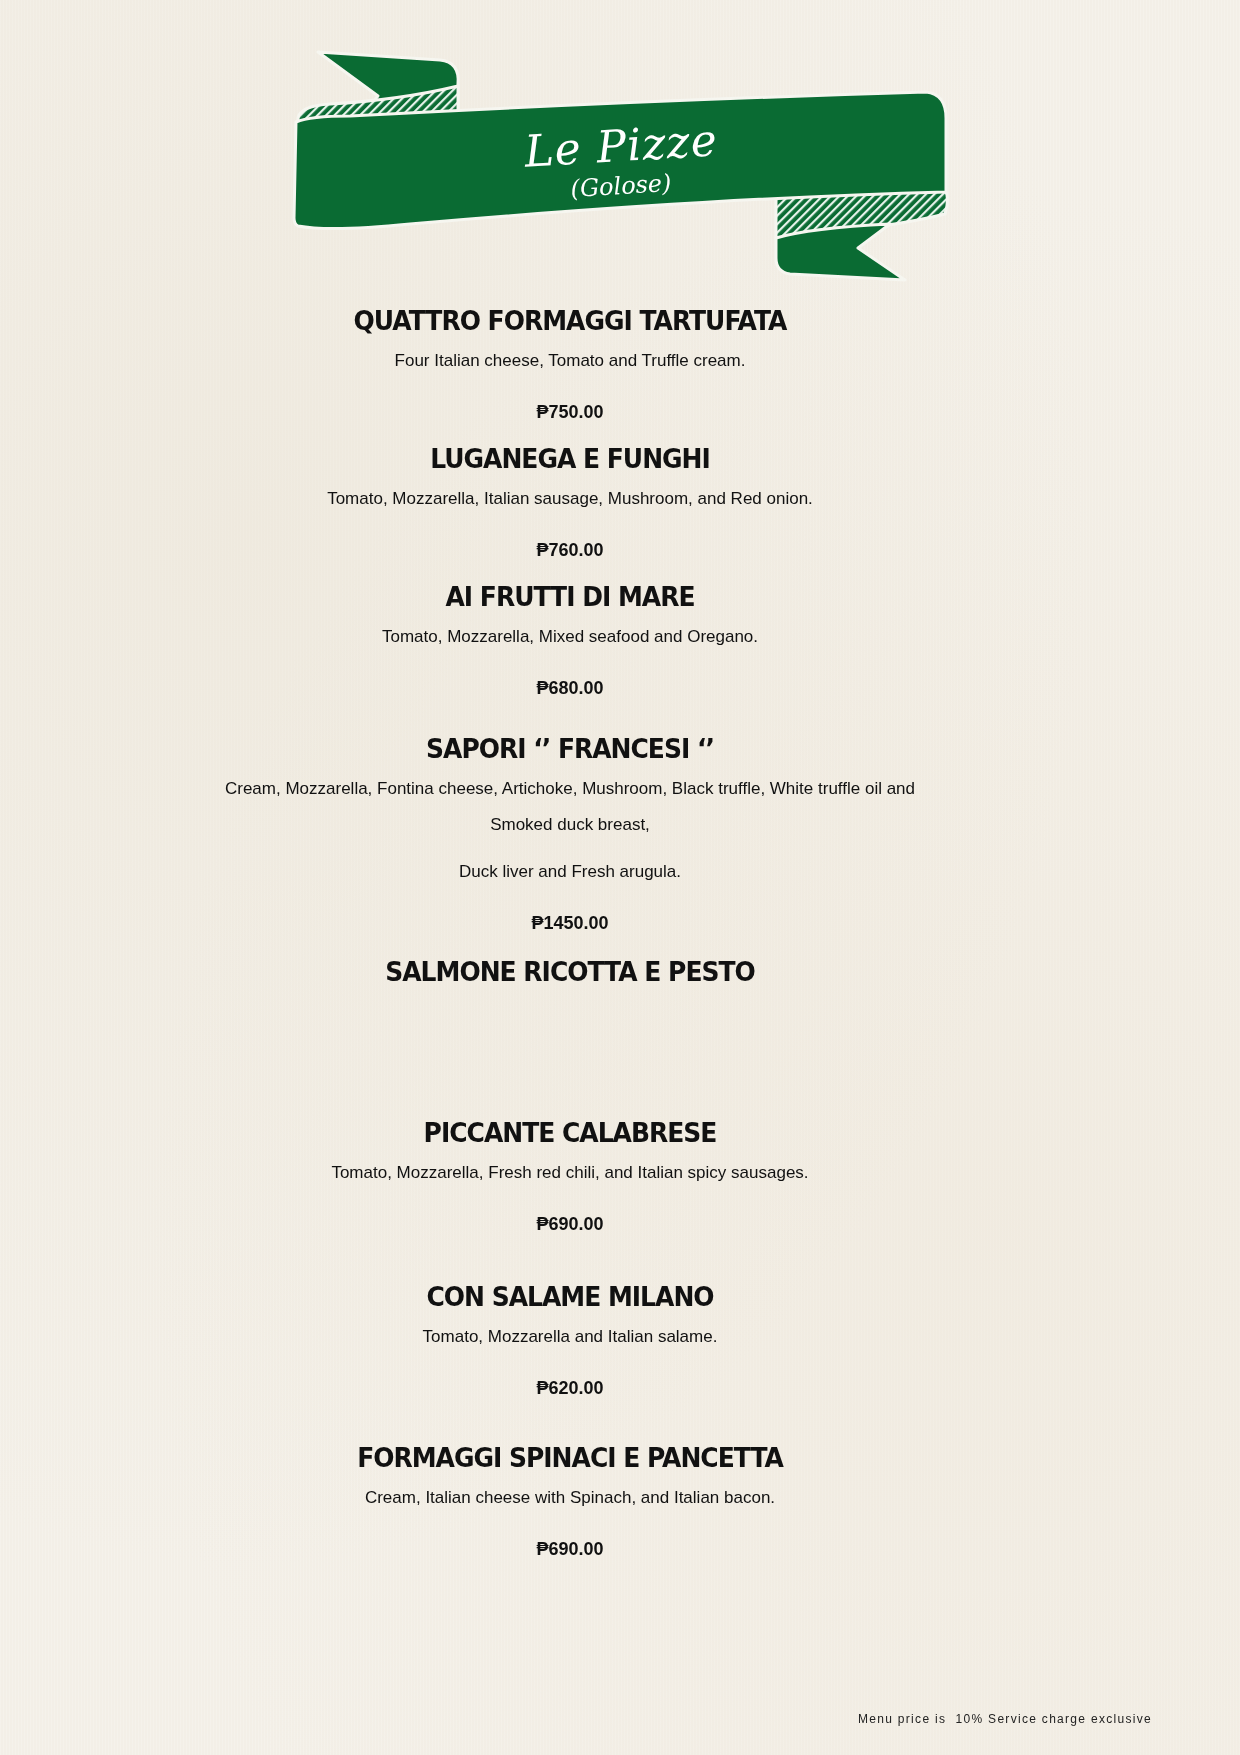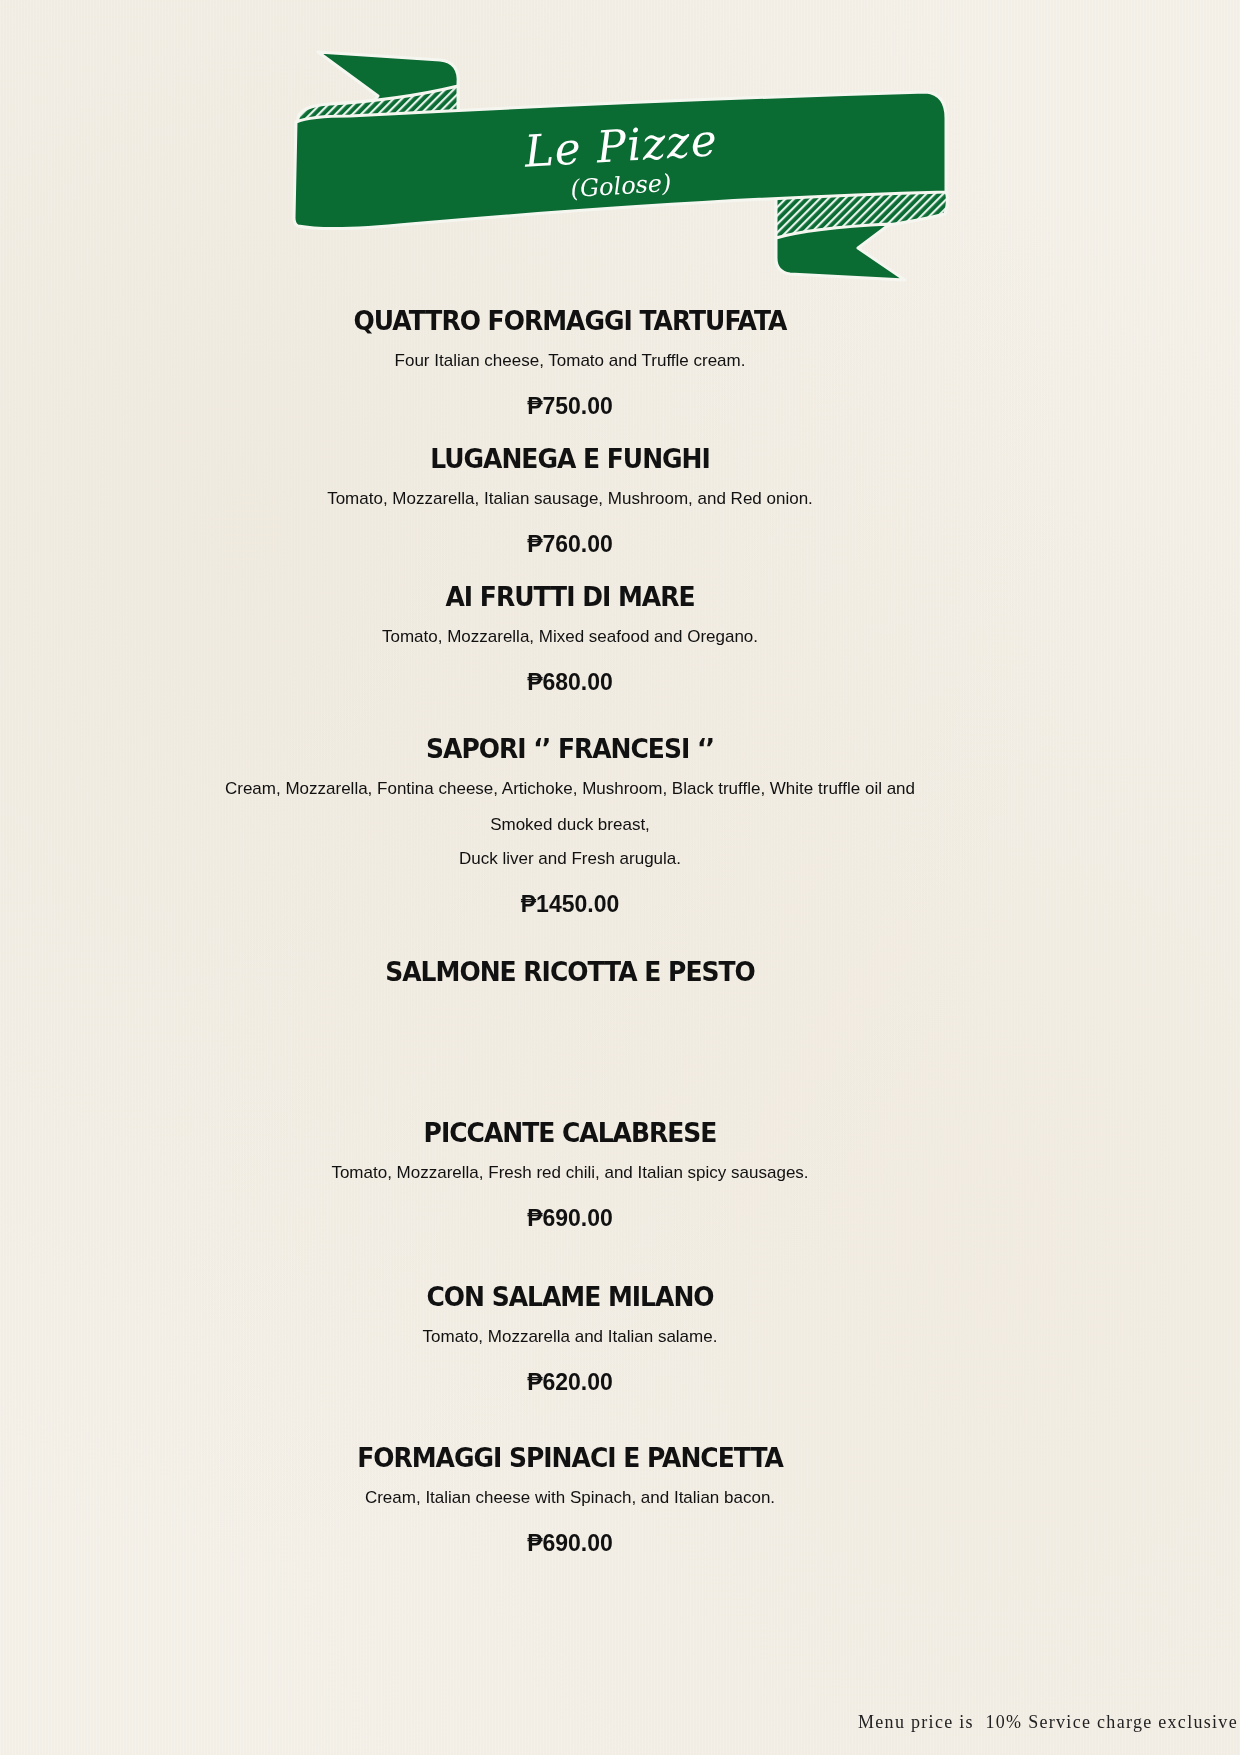--- a/index.html
+++ b/index.html
@@ -22,24 +22,24 @@
   }
   .banner-title.main { top: 72px; font-size: 44px; letter-spacing: 1px; }
   .banner-title.sub { top: 124px; font-size: 24px; }
 
   .item { position: absolute; left: 0; width: 1140px; text-align: center; }
   .item-title {
     font-family: "DejaVu Sans", sans-serif; font-weight: bold; font-size: 25px;
     letter-spacing: -1px; line-height: 30px; height: 30px; transform: scaleY(1.08);
   }
   .item-desc { font-size: 17px; line-height: 34px; margin-top: 8px; }
-  .item-price { font-weight: bold; font-size: 23px; line-height: 32px; margin-top: 12px; }
+  .item-price { font-weight: bold; font-size: 18px; line-height: 32px; margin-top: 18px; }
   .footer {
-    position: absolute; left: 858px; top: 1712px; font-family: Liberation Serif, serif;
-    font-size: 18px; letter-spacing: 1.3px; color: #222; white-space: pre;
+    position: absolute; left: 858px; top: 1712px; font-family: Liberation Sans, sans-serif;
+    font-size: 12px; letter-spacing: 1.3px; color: #222; white-space: pre;
   }
 </style>
 </head>
 <body>
 
 <div class="banner">
   <svg viewBox="0 0 662 236">
     <defs>
       <pattern id="hatch" width="6" height="6" patternUnits="userSpaceOnUse" patternTransform="rotate(45)">
         <rect width="6" height="6" fill="#0a6b33"></rect>
@@ -77,21 +77,21 @@
 <div class="item" style="top:582px;">
   <div class="item-title">AI FRUTTI DI MARE</div>
   <div class="item-desc">Tomato, Mozzarella, Mixed seafood and Oregano.</div>
   <div class="item-price">₱680.00</div>
 </div>
 
 <div class="item" style="top:734px;">
   <div class="item-title">SAPORI ‘’ FRANCESI ‘’</div>
   <div class="item-desc">Cream, Mozzarella, Fontina cheese, Artichoke, Mushroom, Black truffle, White truffle oil and</div>
   <div class="item-desc" style="margin-top:2px">Smoked duck breast,</div>
-  <div class="item-desc" style="margin-top:0">Duck liver and Fresh arugula.</div>
+  <div class="item-desc" style="margin-top:13px">Duck liver and Fresh arugula.</div>
   <div class="item-price">₱1450.00</div>
 </div>
 
 <div class="item" style="top:957px;">
   <div class="item-title">SALMONE RICOTTA E PESTO</div>
 </div>
 
 <div class="item" style="top:1118px;">
   <div class="item-title">PICCANTE CALABRESE</div>
   <div class="item-desc">Tomato, Mozzarella, Fresh red chili, and Italian spicy sausages.</div>

